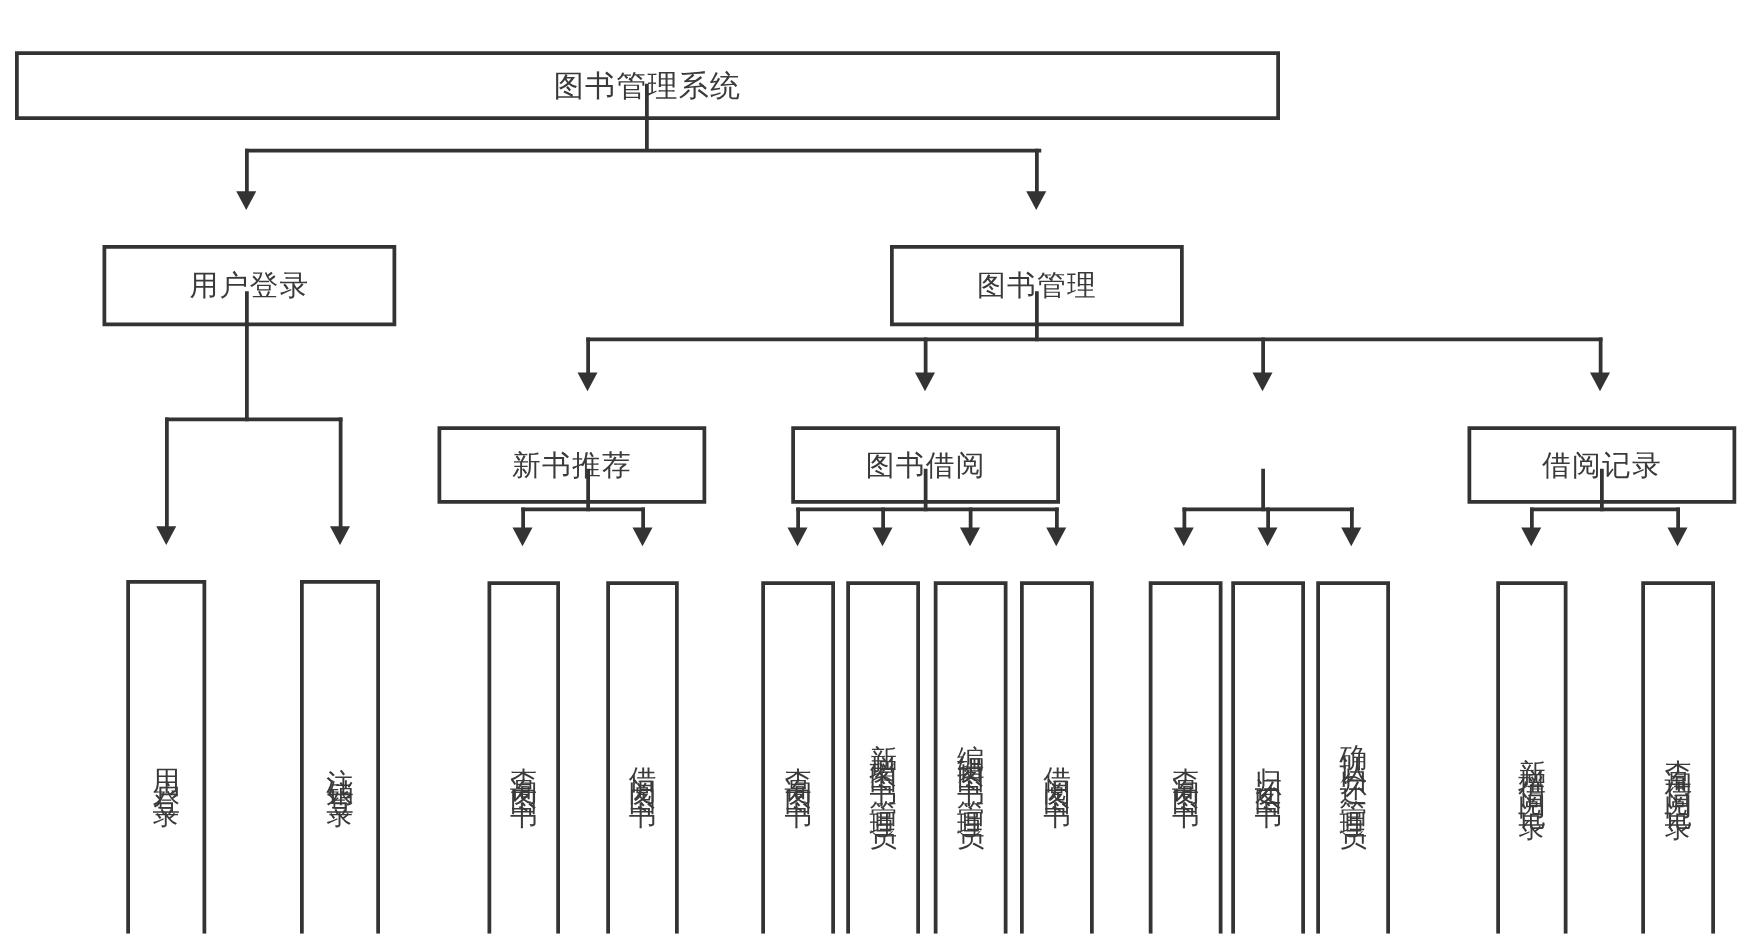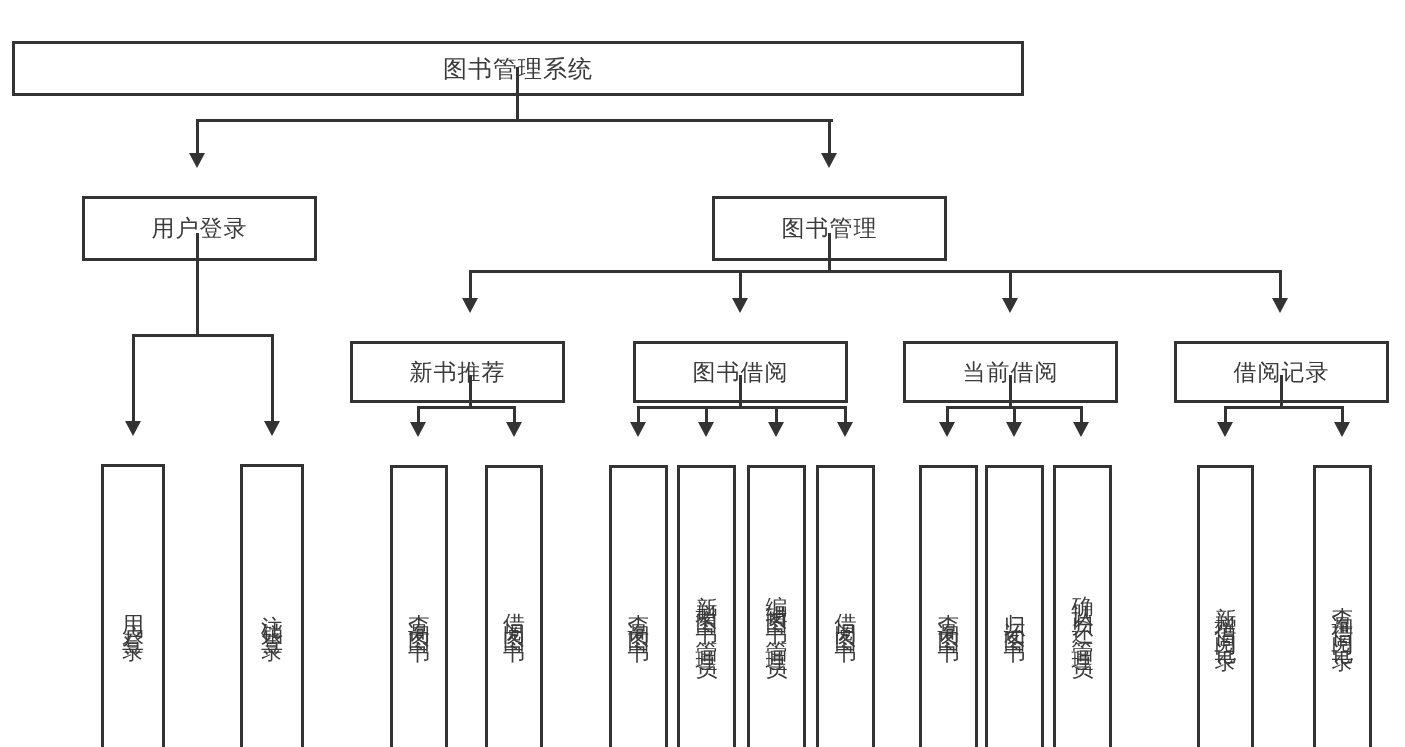--- a/index.html
+++ b/index.html
@@ -67,21 +67,20 @@
   <div class="node root" style="left:12px; top:13px; width:1012px; height:55px;">图书管理系统</div>
 
   <div class="node lvl2" style="left:82px; top:168px; width:235px; height:65px;">用户登录</div>
 
   <div class="node lvl2" style="left:712px; top:168px; width:235px; height:65px;">图书管理</div>
 
   <div class="node lvl3" style="left:350px; top:313px; width:215px; height:62px;">新书推荐</div>
 
   <div class="node lvl3" style="left:633px; top:313px; width:215px; height:62px;">图书借阅</div>
 
-  <div class="node lvl3" style="left:903px; top:313px; width:215px; height:62px;">当前借阅</div>
 
   <div class="node lvl3" style="left:1174px; top:313px; width:215px; height:62px;">借阅记录</div>
 
   <div class="node leaf" style="left:101px; top:436px; width:64px; height:301px;">
     <span class="vtext">用户登录</span>
   </div>
   <div class="node leaf" style="left:240px; top:436px; width:64px; height:301px;">
     <span class="vtext">注销登录</span>
   </div>
 

